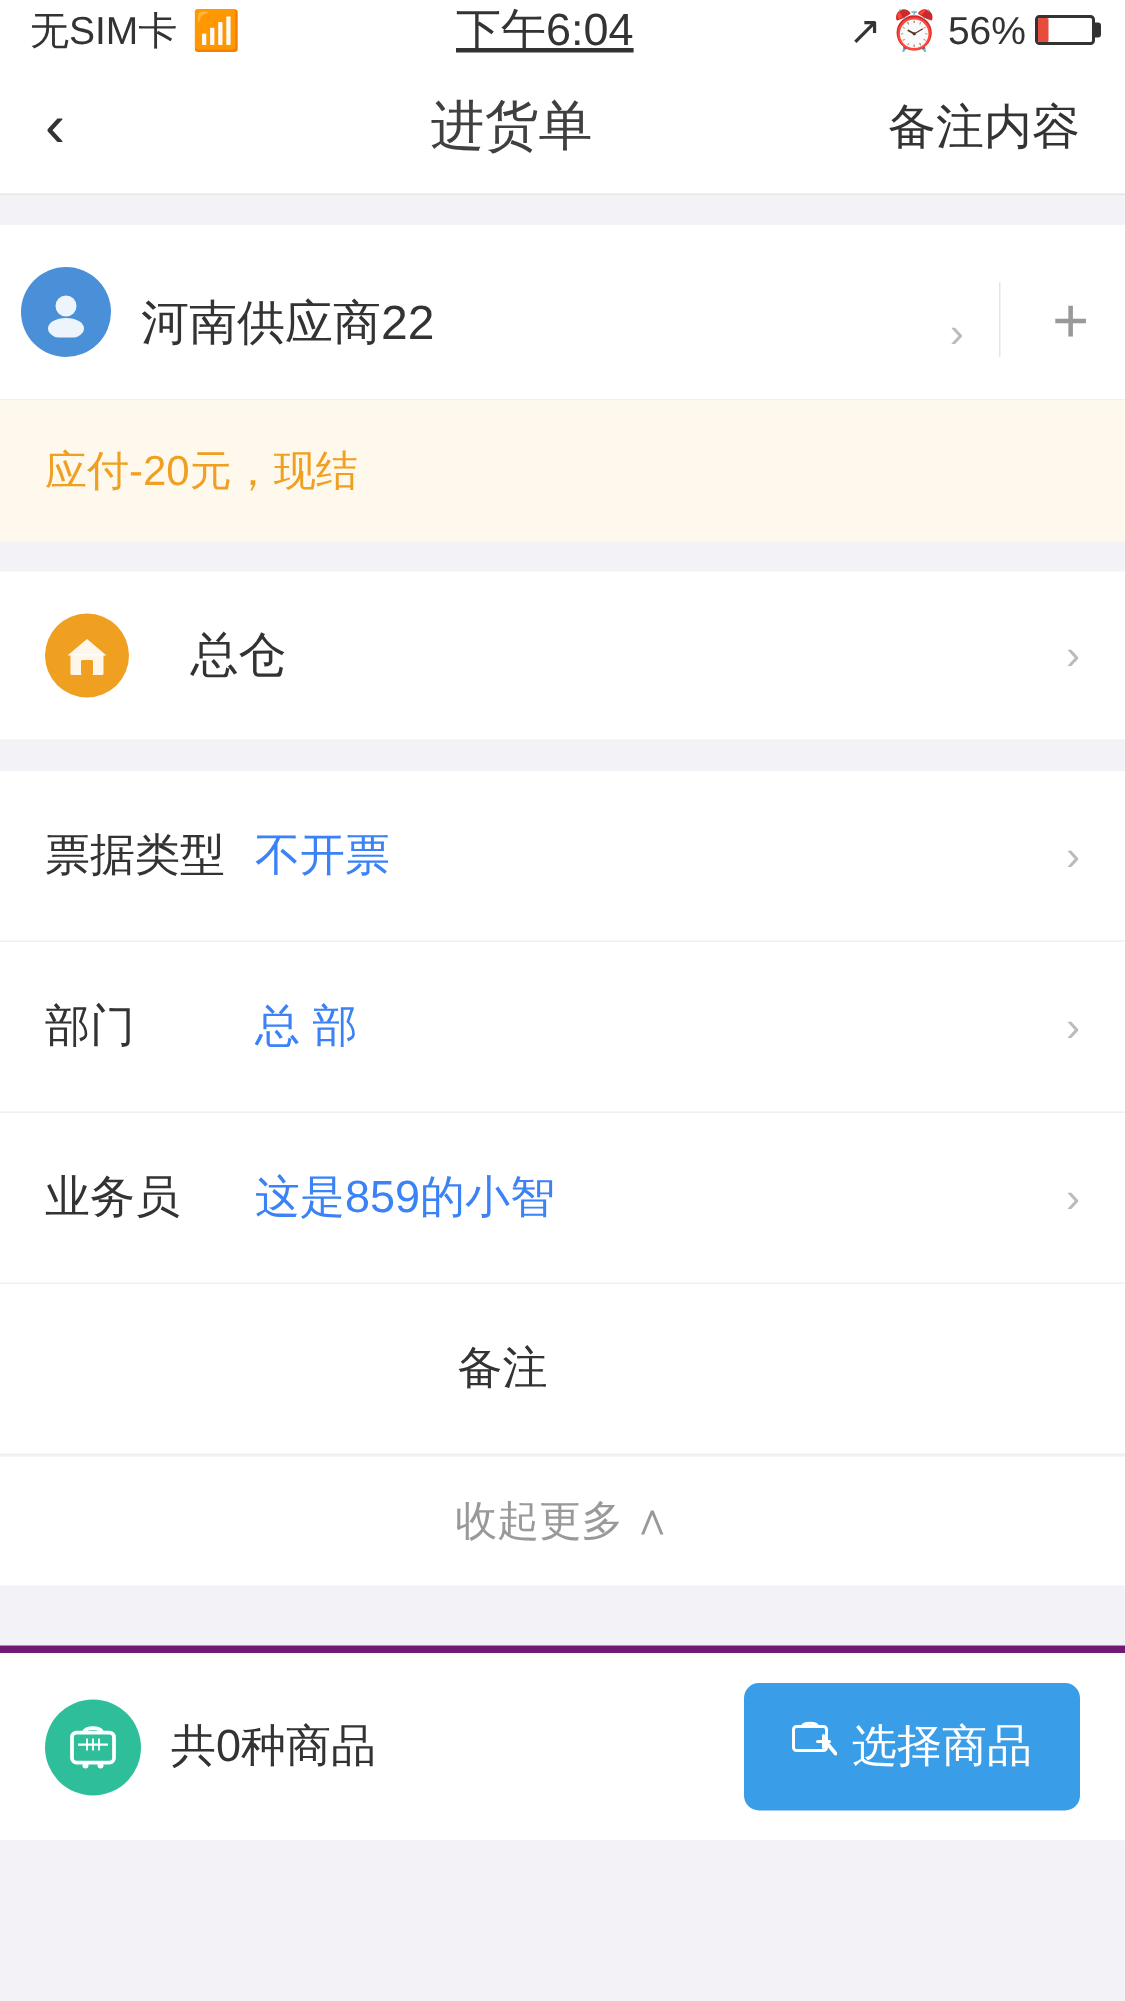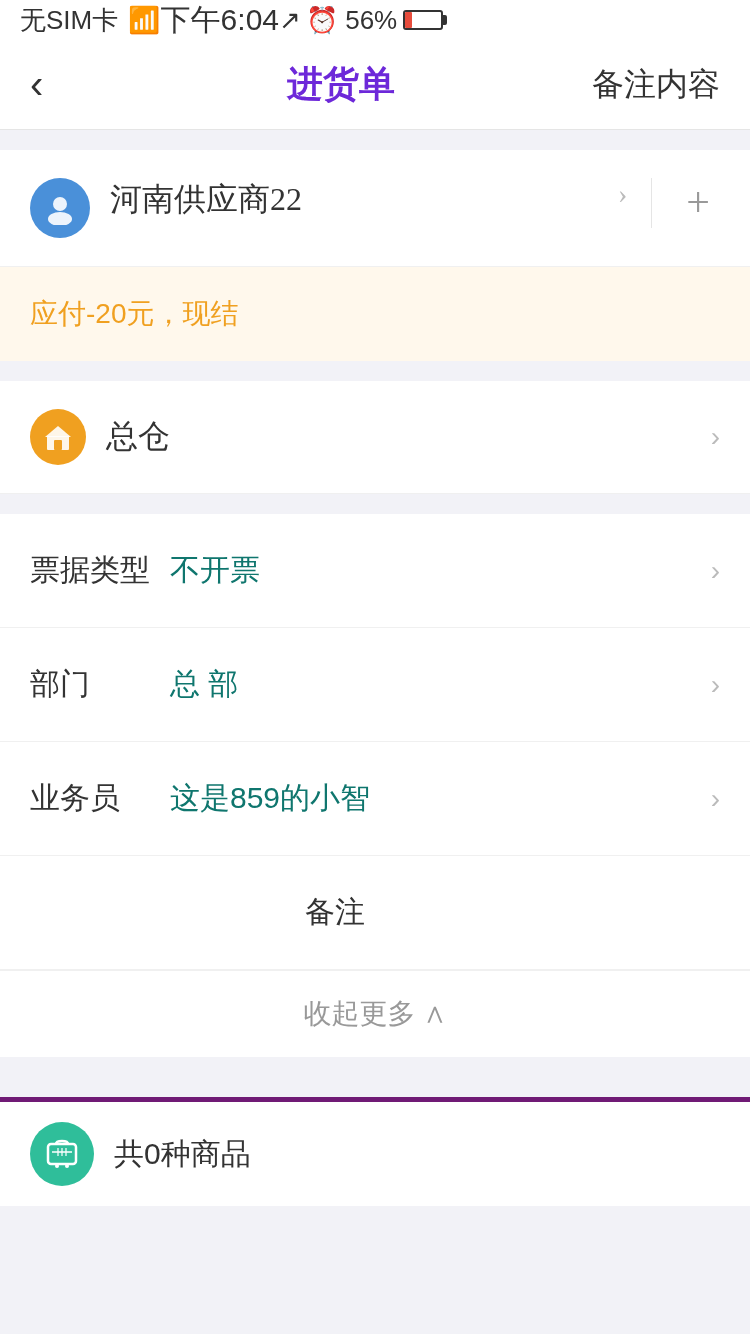--- a/index.html
+++ b/index.html
@@ -14,26 +14,27 @@
       color: #333;
     }
 
     
     .status-bar {
       width: 100%;
       height: 40px;
       background: #fff;
       display: flex;
       align-items: center;
+      justify-content: space-between;
       padding: 0 20px;
       font-size: 26px;
       color: #333;
     }
     .status-left { display: flex; align-items: center; gap: 10px; }
-    .status-center { font-size: 30px; font-weight: 500; }
+    .status-center { font-size: 30px; font-weight: 500; text-decoration: underline; }
     .status-right { display: flex; align-items: center; gap: 6px; font-size: 26px; }
 
     
     .nav-bar {
       width: 100%;
       height: 90px;
       background: #fff;
       display: flex;
       align-items: center;
       justify-content: space-between;
@@ -41,22 +42,22 @@
       border-bottom: 1px solid #e5e5e5;
     }
     .nav-back {
       font-size: 40px;
       color: #333;
       cursor: pointer;
       width: 60px;
     }
     .nav-title {
       font-size: 36px;
-      font-weight: 700;
-      color: #6d28d9;
+      font-weight: 400;
+      color: #404040;
     }
     .nav-action {
       font-size: 32px;
       color: #333;
       cursor: pointer;
     }
 
     
     .section-gap {
       height: 20px;
@@ -65,24 +66,23 @@
 
     
     .card {
       background: #fff;
       width: 100%;
     }
 
     
     .supplier-row {
       display: flex;
-      align-items: flex-start;
-      padding: 28px 30px;
+      align-items: flex-end;
+      padding: 28px 14px;
       border-bottom: 1px solid #f0f0f0;
-      font-family: Liberation Serif, serif;
     }
     .supplier-avatar {
       width: 60px;
       height: 60px;
       border-radius: 50%;
       background: #4a90d9;
       display: flex;
       align-items: center;
       justify-content: center;
       color: #fff;
@@ -122,20 +122,21 @@
     }
 
     
     .row-item {
       display: flex;
       align-items: center;
       padding: 28px 30px;
       background: #fff;
       border-bottom: 1px solid #f0f0f0;
       cursor: pointer;
+      gap: 21px;
     }
     .row-icon-warehouse {
       width: 56px;
       height: 56px;
       border-radius: 50%;
       background: #f0a020;
       display: flex;
       align-items: center;
       justify-content: center;
       color: #fff;
@@ -161,21 +162,21 @@
     }
     .form-key {
       font-size: 30px;
       color: #333;
       width: 140px;
       flex-shrink: 0;
     }
     .form-value {
       flex: 1;
       font-size: 30px;
-      color: #0f766e;
+      color: #3b82f6;
     }
     .form-value.placeholder {
       color: #c0c0c0;
     }
     .form-row .chevron-right {
       margin-left: 10px;
     }
 
     
     .collapse-row {
@@ -353,15 +354,27 @@
     <svg width="36" height="36" viewBox="0 0 36 36" fill="none">
       <rect x="4" y="8" width="28" height="20" rx="3" fill="none" stroke="#fff" stroke-width="2.5"></rect>
       <path d="M12 8 C12 4 24 4 24 8" stroke="#fff" stroke-width="2.5" fill="none"></path>
       <circle cx="13" cy="30" r="2" fill="#fff"></circle>
       <circle cx="23" cy="30" r="2" fill="#fff"></circle>
       <path d="M8 16 h20" stroke="#fff" stroke-width="1.5"></path>
       <path d="M14 12 v8 M18 12 v8 M22 12 v8" stroke="#fff" stroke-width="1.2"></path>
     </svg>
   </div>
   <span class="item-count">共0种商品</span>
+  <button class="select-btn">
+    <span>
+      <svg width="30" height="28" viewBox="0 0 30 28" fill="none">
+        <rect x="1" y="4" width="22" height="16" rx="2" stroke="#fff" stroke-width="2" fill="none"></rect>
+        <path d="M7 4 C7 1 17 1 17 4" stroke="#fff" stroke-width="2" fill="none"></path>
+        <line x1="24" y1="16" x2="29" y2="22" stroke="#fff" stroke-width="2.5" stroke-linecap="round"></line>
+        <line x1="21" y1="10" x2="21" y2="18" stroke="#fff" stroke-width="2" stroke-linecap="round"></line>
+        <line x1="17" y1="14" x2="25" y2="14" stroke="#fff" stroke-width="2" stroke-linecap="round"></line>
+      </svg>
+    </span>
+    <span>选择商品</span>
+  </button>
 </div>
 
 <div style="background:#f2f2f7; height: 300px;"></div>
 
 </body></html>

